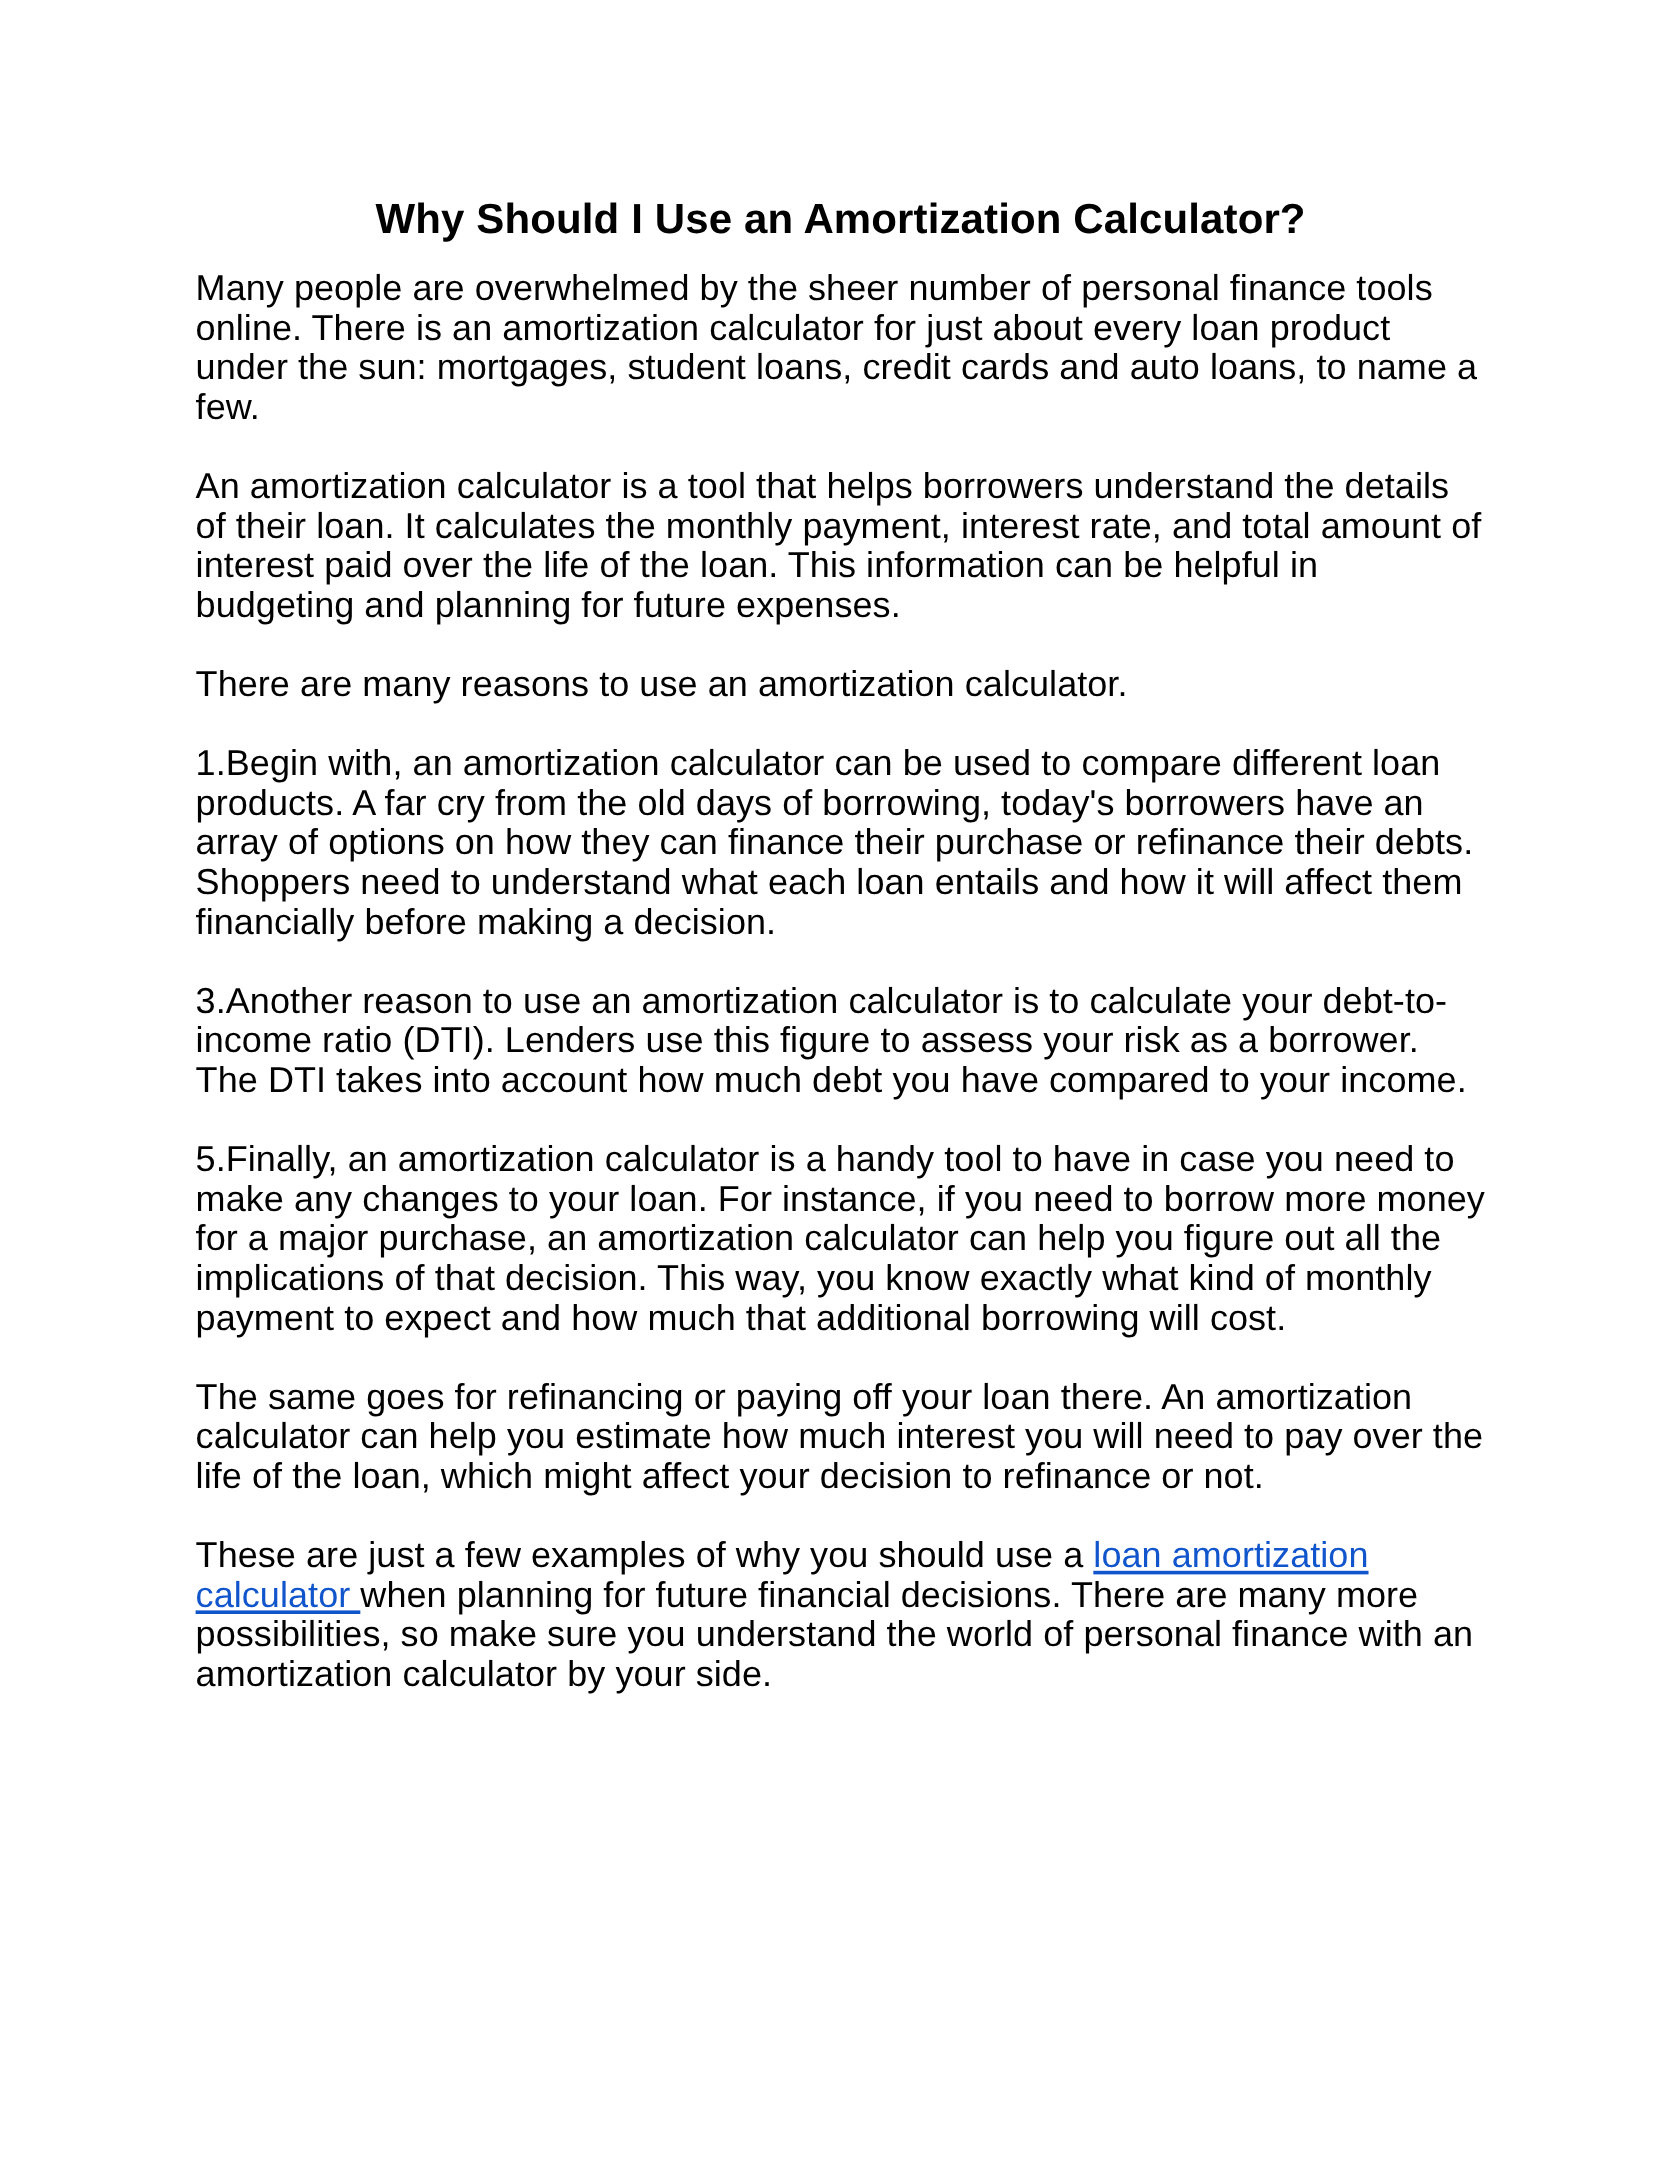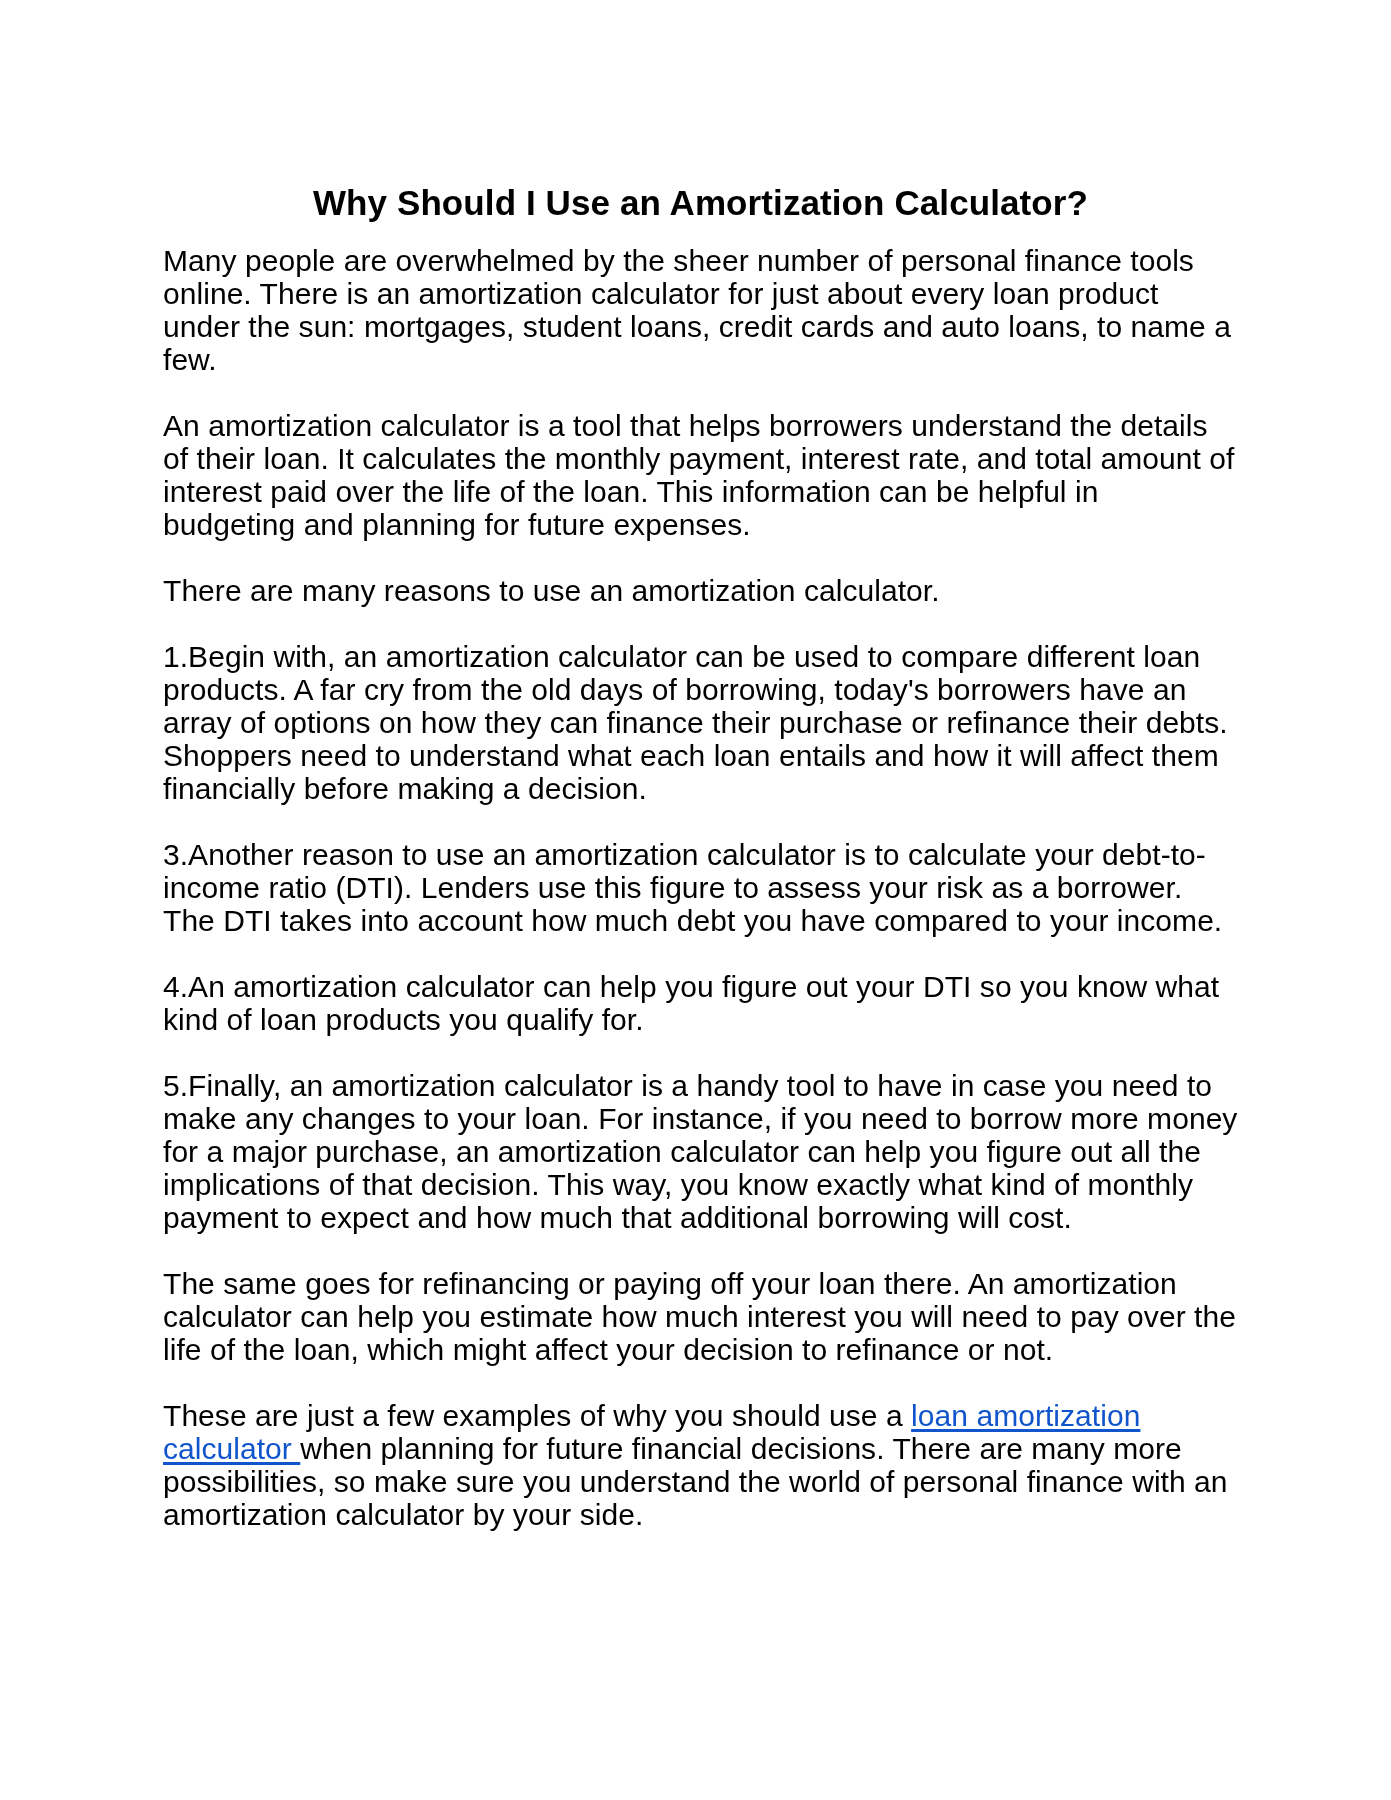--- a/index.html
+++ b/index.html
@@ -11,21 +11,21 @@
       width: 1391px;
       height: 1800px;
       position: relative;
       overflow: hidden;
       font-family: "Liberation Sans", sans-serif;
       color: #000000;
     }
     .page {
       position: absolute;
       left: 163px;
-      top: 176px;
+      top: 156px;
       width: 1075px;
     }
     .title {
       font-family: "Liberation Sans", sans-serif;
       font-weight: bold;
       font-size: 35px;
       line-height: 54px;
       text-align: center;
       margin: 0 0 14px 0;
       letter-spacing: 0.1px;
@@ -48,18 +48,17 @@
 <body>
 
 <div class="page">
   <h1 class="title">Why Should I Use an Amortization Calculator?</h1>
 
   <p class="para">Many people are overwhelmed by the sheer number of personal finance tools online. There is an amortization calculator for just about every loan product under the sun: mortgages, student loans, credit cards and auto loans, to name a few.</p>
   <p class="para">An amortization calculator is a tool that helps borrowers understand the details of their loan. It calculates the monthly payment, interest rate, and total amount of interest paid over the life of the loan. This information can be helpful in budgeting and planning for future expenses.</p>
   <p class="para">There are many reasons to use an amortization calculator.</p>
   <p class="para">1.Begin with, an amortization calculator can be used to compare different loan products. A far cry from the old days of borrowing, today's borrowers have an array of options on how they can finance their purchase or refinance their debts. Shoppers need to understand what each loan entails and how it will affect them financially before making a decision.</p>
   <p class="para">3.Another reason to use an amortization calculator is to calculate your debt-to-income ratio (DTI). Lenders use this figure to assess your risk as a borrower. The DTI takes into account how much debt you have compared to your income.</p>
-  <p class="para">4.An amortization calculator can help you figure out your DTI so you know what kind of loan products you qualify for.</p>
   <p class="para">5.Finally, an amortization calculator is a handy tool to have in case you need to make any changes to your loan. For instance, if you need to borrow more money for a major purchase, an amortization calculator can help you figure out all the implications of that decision. This way, you know exactly what kind of monthly payment to expect and how much that additional borrowing will cost.</p>
   <p class="para">The same goes for refinancing or paying off your loan there. An amortization calculator can help you estimate how much interest you will need to pay over the life of the loan, which might affect your decision to refinance or not.</p>
 
   <p class="para"><span>These are just a few examples of why you should use a </span><a class="link">loan amortization calculator </a><span>when planning for future financial decisions. There are many more possibilities, so make sure you understand the world of personal finance with an amortization calculator by your side.</span></p>
 </div>
 
 </body></html>

